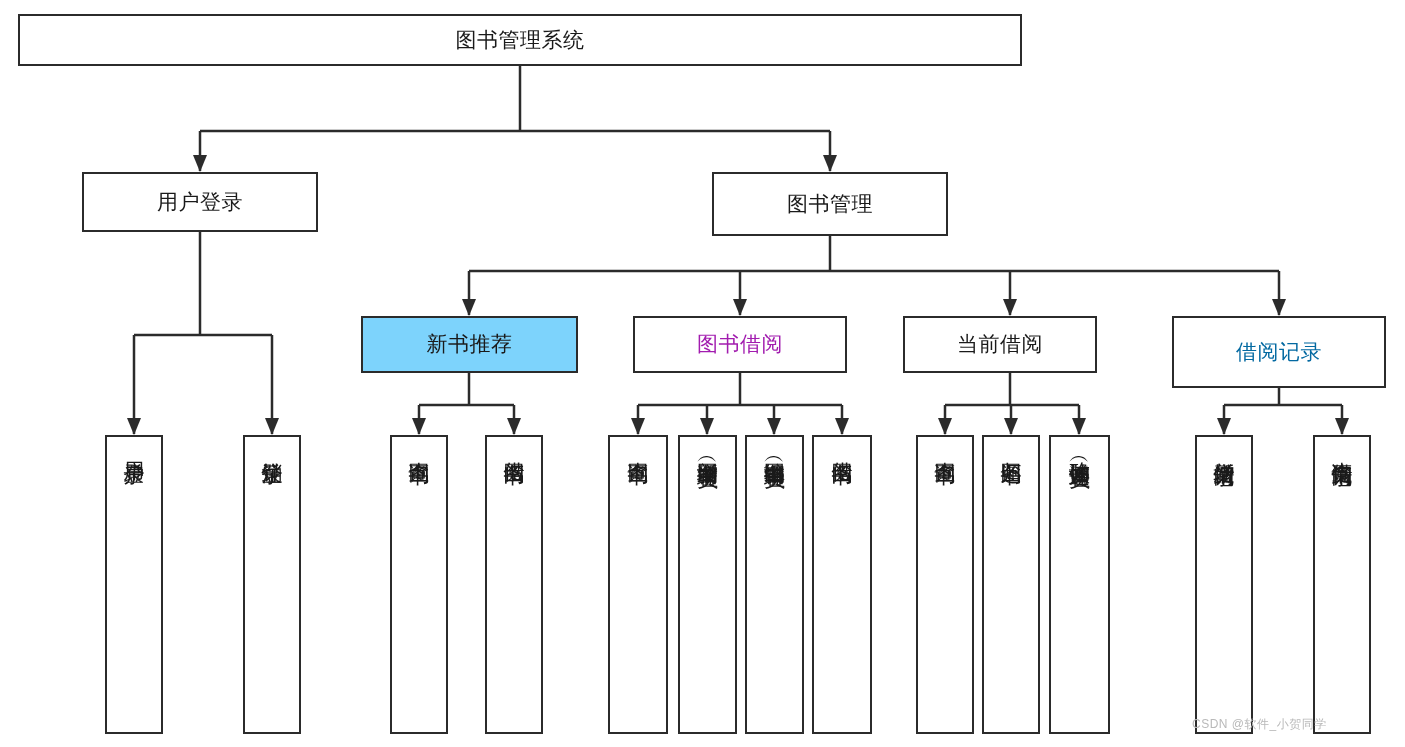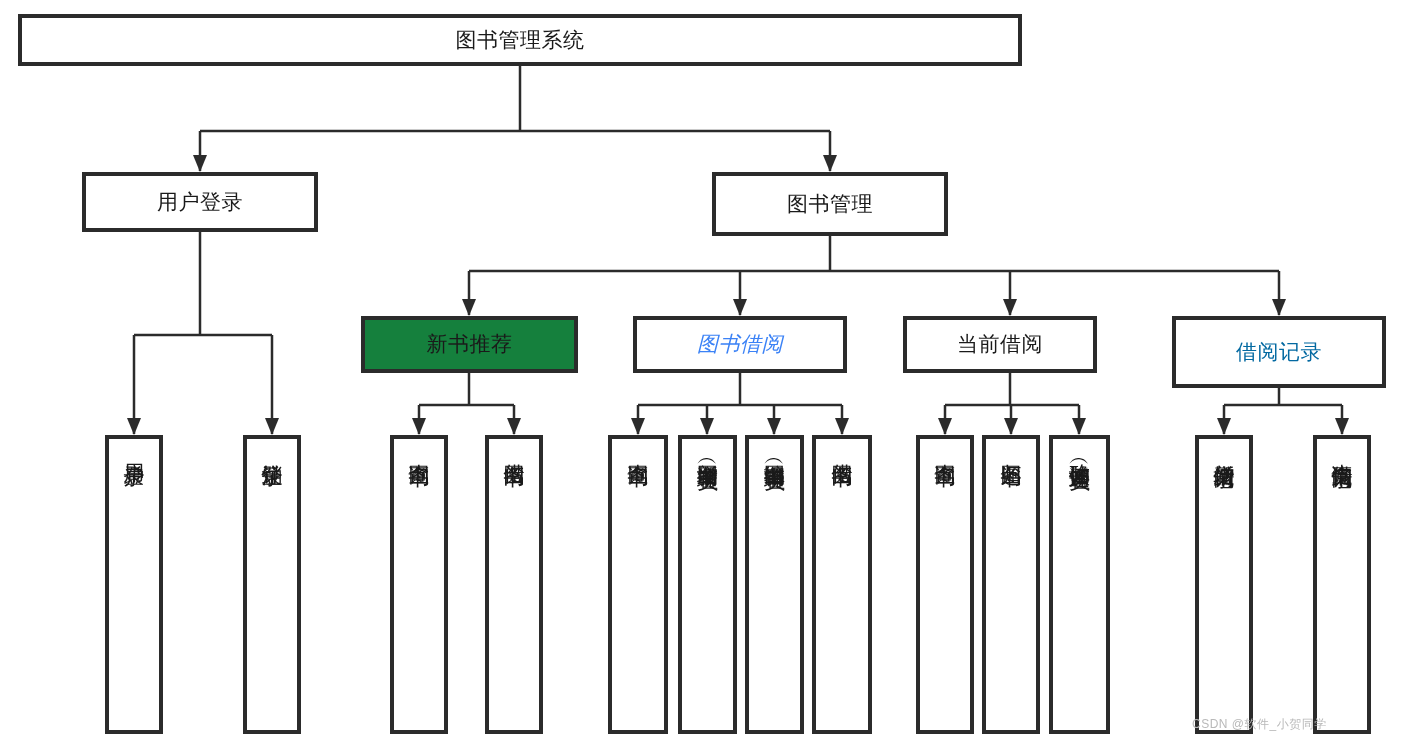--- a/index.html
+++ b/index.html
@@ -21,21 +21,21 @@
     position: absolute;
     left: 0;
     top: 0;
     width: 1405px;
     height: 747px;
     pointer-events: none;
   }
   .node {
     position: absolute;
     box-sizing: border-box;
-    border: 4px solid #0ea5e9;
+    border: 2px solid #0ea5e9;
     background: #ffffff;
     display: flex;
     align-items: center;
     justify-content: center;
     color: #1a1a1a;
   }
   .node-label {
     display: block;
     text-align: center;
     line-height: 1.18;
@@ -126,24 +126,24 @@
   <div id="nodes">
       <div class="node horiz" style="left: 18px; top: 14px; width: 1004px; height: 52px; border-color: rgb(43, 43, 43); background: rgb(255, 255, 255); color: rgb(26, 26, 26);">
         <span class="node-label">图书管理系统</span>
       </div>
       <div class="node horiz" style="left: 82px; top: 172px; width: 236px; height: 60px; border-color: rgb(43, 43, 43); background: rgb(255, 255, 255); color: rgb(26, 26, 26);">
         <span class="node-label">用户登录</span>
       </div>
       <div class="node horiz" style="left: 712px; top: 172px; width: 236px; height: 64px; border-color: rgb(43, 43, 43); background: rgb(255, 255, 255); color: rgb(26, 26, 26);">
         <span class="node-label">图书管理</span>
       </div>
-      <div class="node horiz" style="left: 361px; top: 316px; width: 217px; height: 57px; border-color: rgb(43, 43, 43); background: #15803d; color: rgb(26, 26, 26);">
+      <div class="node horiz" style="left: 361px; top: 316px; width: 217px; height: 57px; border-color: rgb(43, 43, 43); background: #7dd3fc; color: rgb(26, 26, 26);">
         <span class="node-label">新书推荐</span>
       </div>
-      <div class="node horiz" style="left: 633px; top: 316px; width: 214px; height: 57px; border-color: rgb(43, 43, 43); background: rgb(255, 255, 255); color: #3b82f6; font-style: italic;">
+      <div class="node horiz" style="left: 633px; top: 316px; width: 214px; height: 57px; border-color: rgb(43, 43, 43); background: rgb(255, 255, 255); color: #a21caf;">
         <span class="node-label">图书借阅</span>
       </div>
       <div class="node horiz" style="left: 903px; top: 316px; width: 194px; height: 57px; border-color: rgb(43, 43, 43); background: rgb(255, 255, 255); color: rgb(26, 26, 26);">
         <span class="node-label">当前借阅</span>
       </div>
       <div class="node horiz" style="left: 1172px; top: 316px; width: 214px; height: 72px; border-color: rgb(43, 43, 43); background: rgb(255, 255, 255); color: #0369a1;">
         <span class="node-label">借阅记录</span>
       </div>
       <div class="node vert" style="left: 105px; top: 435px; width: 58px; height: 299px; border-color: rgb(43, 43, 43); background: rgb(255, 255, 255); color: rgb(26, 26, 26);">
         <span class="node-label">用户登录</span>

